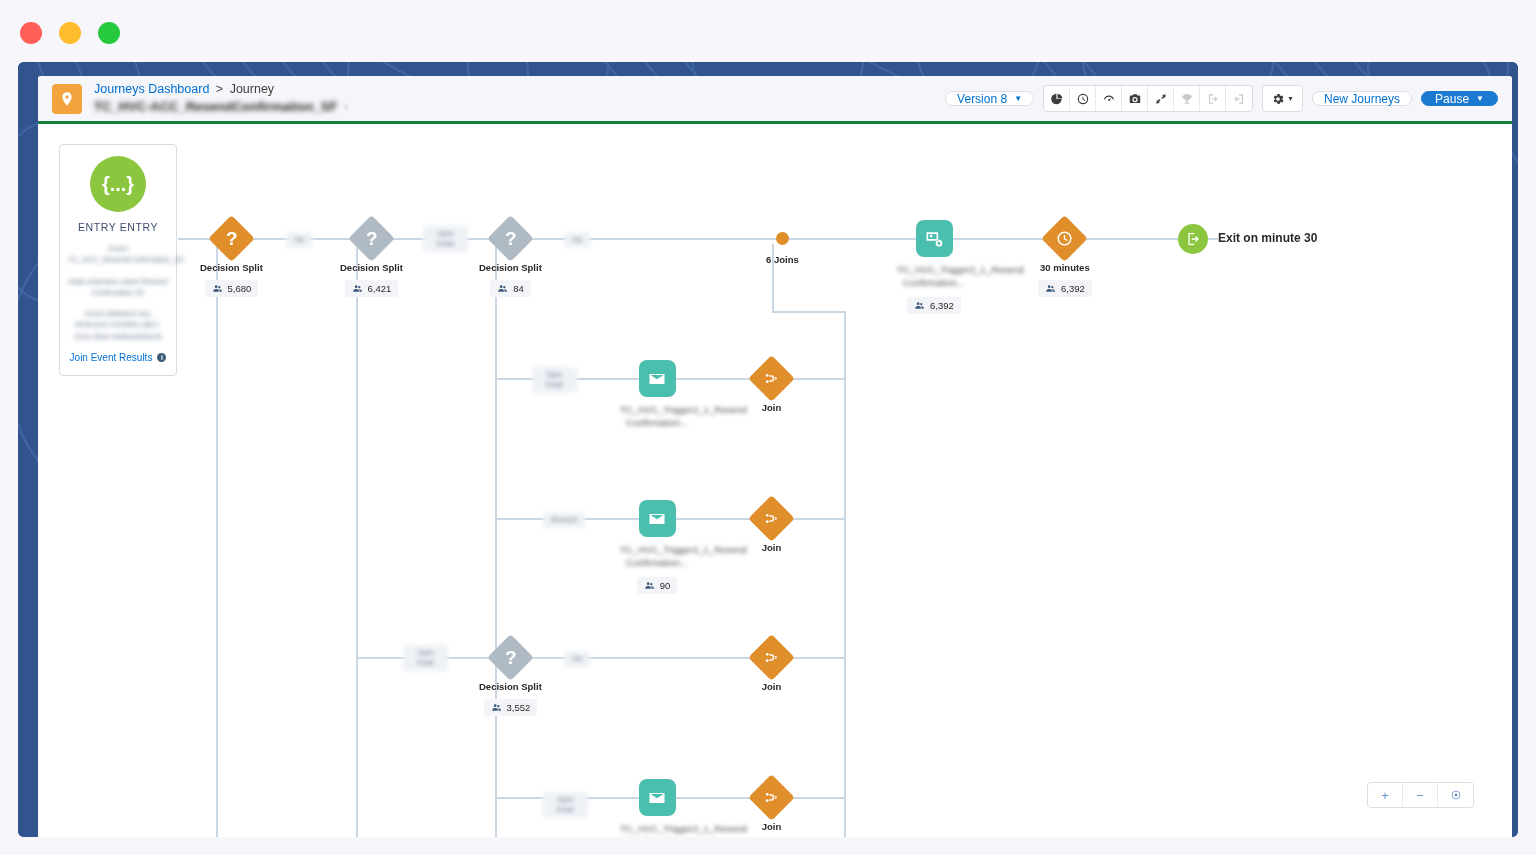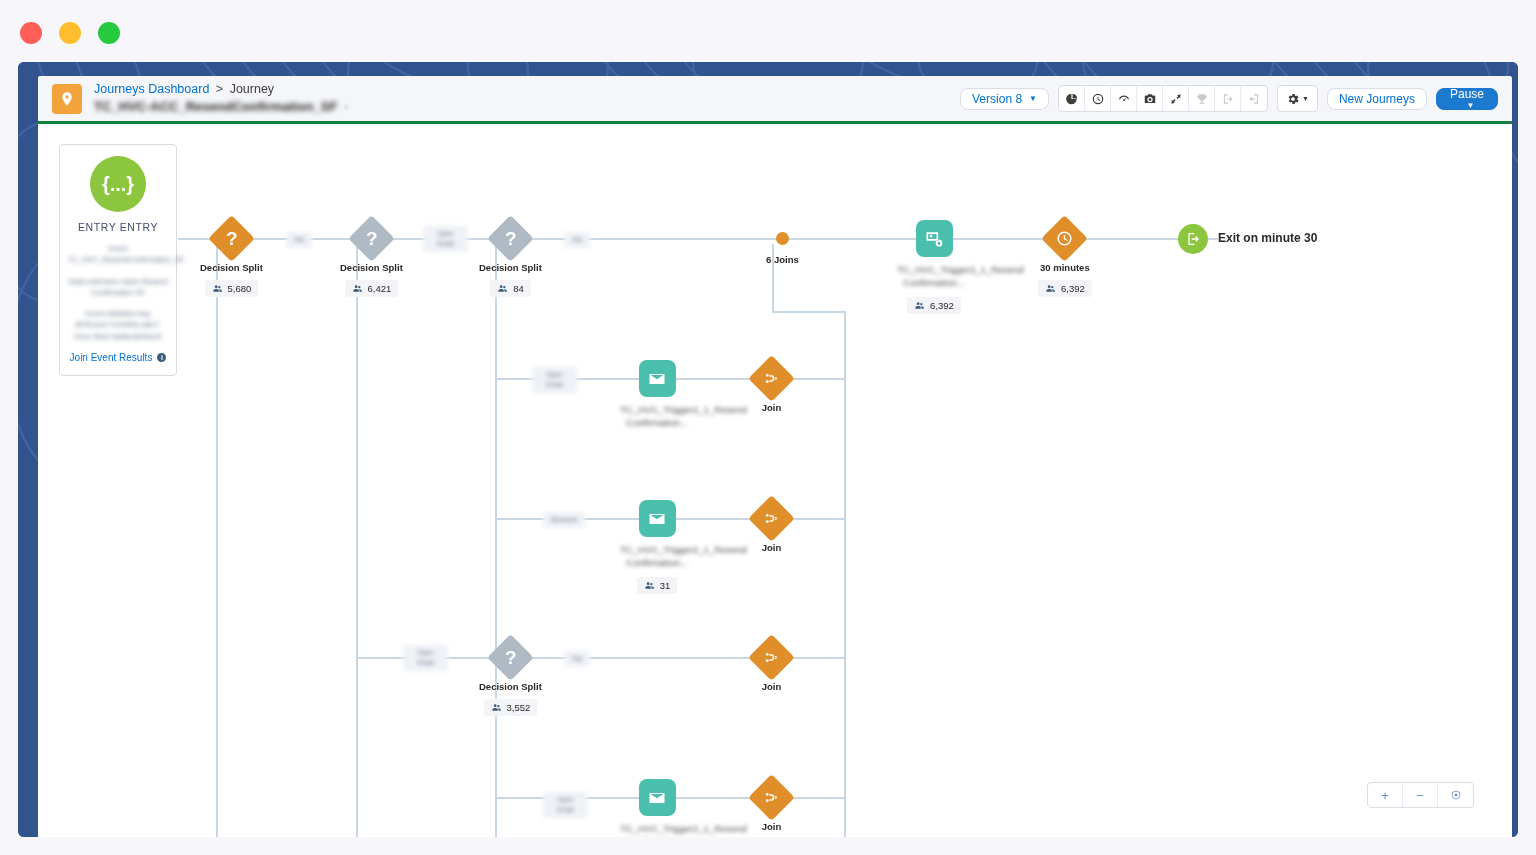--- a/index.html
+++ b/index.html
@@ -63,27 +63,27 @@
   .subtitle {
     font-size: 13px; color: #2b2826; font-weight: 600;
     filter: blur(2.6px);
     user-select: none;
   }
   .subtitle-caret { color: #9a9a9a; font-size: 11px; filter: blur(1.4px); }
 
   .hdr-right { margin-left: auto; display: flex; align-items: center; gap: 9px; }
   .btn {
     background: #fff; border: 1px solid #d8dde6; border-radius: 8px;
-    height: 22px; display: flex; align-items: center; justify-content: center;
+    height: 15px; display: flex; align-items: center; justify-content: center;
     color: #0070d2; font-size: 12px; cursor: pointer; padding: 0 11px;
     white-space: nowrap;
   }
   .btn .caret { margin-left: 7px; font-size: 8px; }
   .btn-primary {
-    background: #1b79d0; border-color: #1b79d0; color: #fff; padding: 0 13px; flex-direction: column;
+    background: #1b79d0; border-color: #1b79d0; color: #fff; padding: 0 13px;
   }
   .icon-group { display: flex; background: #fff; border: 1px solid #d8dde6; border-radius: 4px; height: 27px; overflow: hidden; }
   .icon-btn {
     width: 26px; height: 25px; display: flex; align-items: center; justify-content: center;
     border-right: 1px solid #e6e9ee; cursor: pointer;
   }
   .icon-btn:last-child { border-right: none; }
   .icon-btn svg { width: 14px; height: 14px; fill: #3e3e3c; }
   .icon-btn.dim svg { fill: #c9c9c9; }
   .gear-group { display: flex; background: #fff; border: 1px solid #d8dde6; border-radius: 4px; height: 27px; align-items: center; padding: 0 8px; cursor: pointer; }
@@ -457,21 +457,21 @@
         <div class="sq">
           <svg viewBox="0 0 24 24">
               <path d="M3 6h18v12H3V6zm2 1.3v.4l7 4.6 7-4.6v-.4H5z"></path>
             </svg>
         </div>
         <div class="node-label blur">TC_HVC_Trigger2_1_Resend Confirmation...</div>
         <div class="count-chip">
           <svg viewBox="0 0 24 24">
               <path d="M9 11a3 3 0 100-6 3 3 0 000 6zm7 .5a2.5 2.5 0 100-5 2.5 2.5 0 000 5zM9 13c-2.7 0-6 1.3-6 3.6V19h12v-2.4c0-2.3-3.3-3.6-6-3.6zm7 .4c-.5 0-1 0-1.5.1 1.2.8 2 1.9 2 3.1V19h5v-2c0-2-2.9-3.6-5.5-3.6z"></path>
             </svg>
-          <span>31</span>
+          <span>90</span>
         </div>
       </div>
       <div class="node" style="left:717px; top:378px;">
         <div class="diamond dia-orange">
           <svg viewBox="0 0 24 24">
               <path d="M6 5.5a2 2 0 102 2 2 2 0 00-2-2zm0 9a2 2 0 102 2 2 2 0 00-2-2zM17.5 10a2 2 0 102 2 2 2 0 00-2-2zM9 7.5h3.5a3 3 0 013 3v.5h2v2h-2v.5a3 3 0 01-3 3H9v-2h3.5a1 1 0 001-1v-3a1 1 0 00-1-1H9v-2z"></path>
             </svg>
         </div>
         <div class="node-label">Join</div>
       </div>

